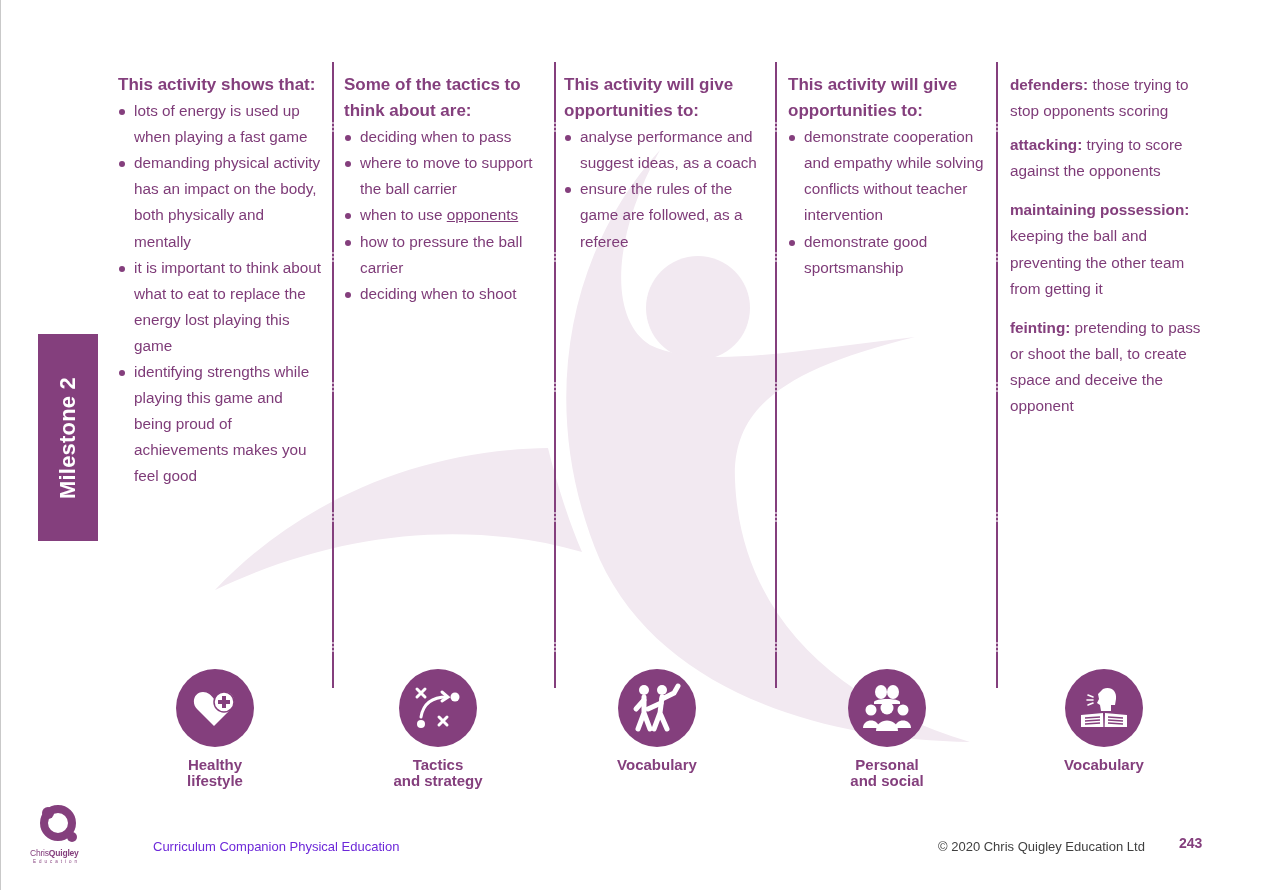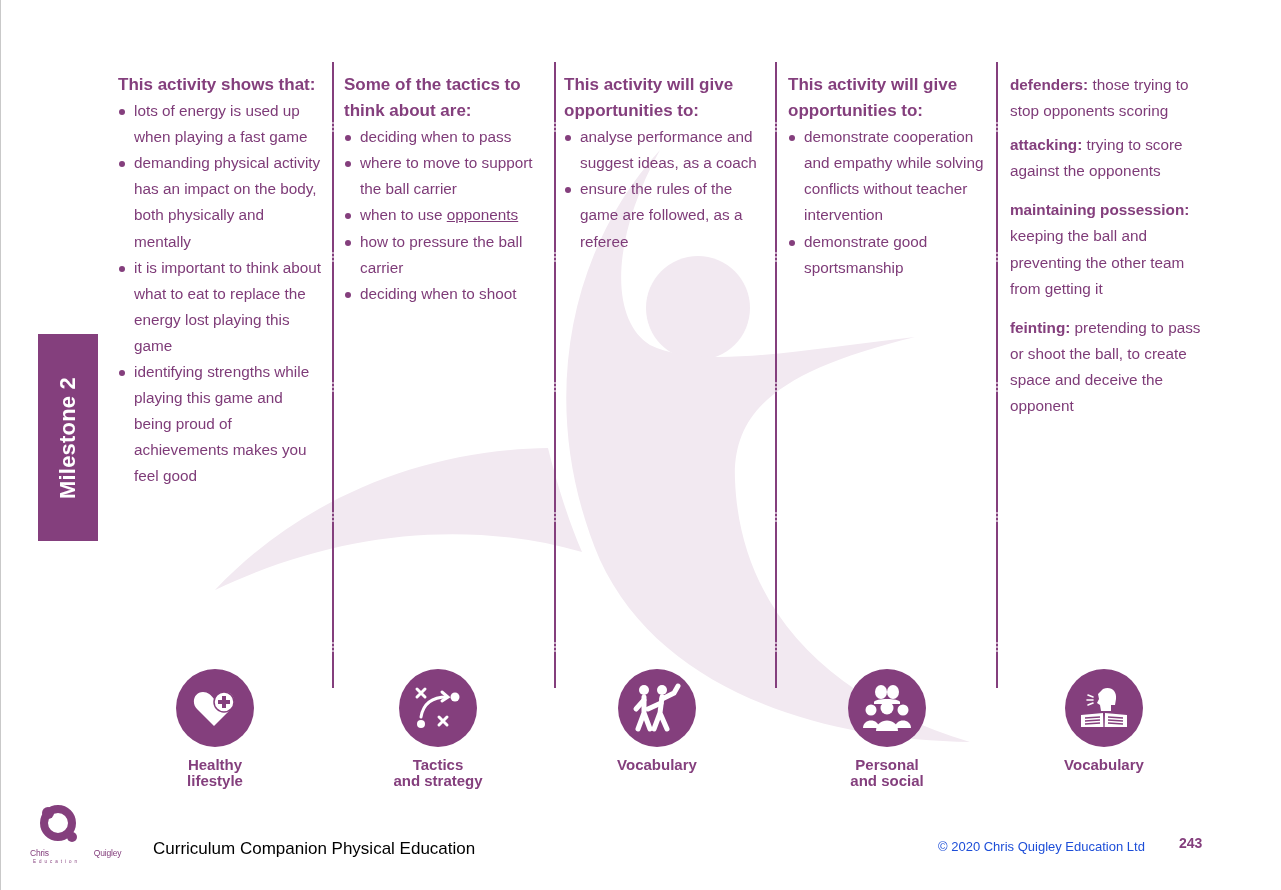--- a/index.html
+++ b/index.html
@@ -42,26 +42,26 @@
     .vocab p.tight { margin-bottom:8px; }
     .vocab b { color:#843f7d; }
     .icon-block { position:absolute; top:669px; width:150px; text-align:center; }
     .icon-circle {
       width:78px; height:78px; border-radius:50%; background:#843f7d;
       margin:0 auto; display:flex; align-items:center; justify-content:center;
     }
     .icon-label {
       margin-top:10px; font-weight:bold; font-size:15px; line-height:16px; color:#843f7d;
     }
-    .footer-title { position:absolute; left:153px; top:839px; font-size:17px; color:#000000; }
-    .footer-copy { position:absolute; left:938px; top:839px; font-size:13px; color:#1d4ed8; }
+    .footer-title { position:absolute; left:153px; top:839px; font-size:13px; color:#6d28d9; }
+    .footer-copy { position:absolute; left:938px; top:839px; font-size:13px; color:#404040; }
     .page-number { position:absolute; left:1179px; top:835px; font-size:14px; font-weight:bold; color:#843f7d; }
     .logo { position:absolute; left:28px; top:803px; width:64px; height:64px; }
     .logo-text { position:absolute; left:30px; top:848px; font-size:8.5px; color:#843f7d; letter-spacing:-0.2px; }
-    .logo-text b { font-weight:normal;margin-left:45px; }
+    .logo-text b { font-weight:bold; }
     .logo-sub { position:absolute; left:33px; top:859px; font-size:4.5px; letter-spacing:3px; color:#843f7d; }
   </style>
 </head>
 <body>
 
 <div class="page-edge"></div>
 
 <svg class="watermark" viewBox="0 0 1281 890">
   <g fill="#f2e9f1">
     <circle cx="698" cy="308" r="52"></circle>

